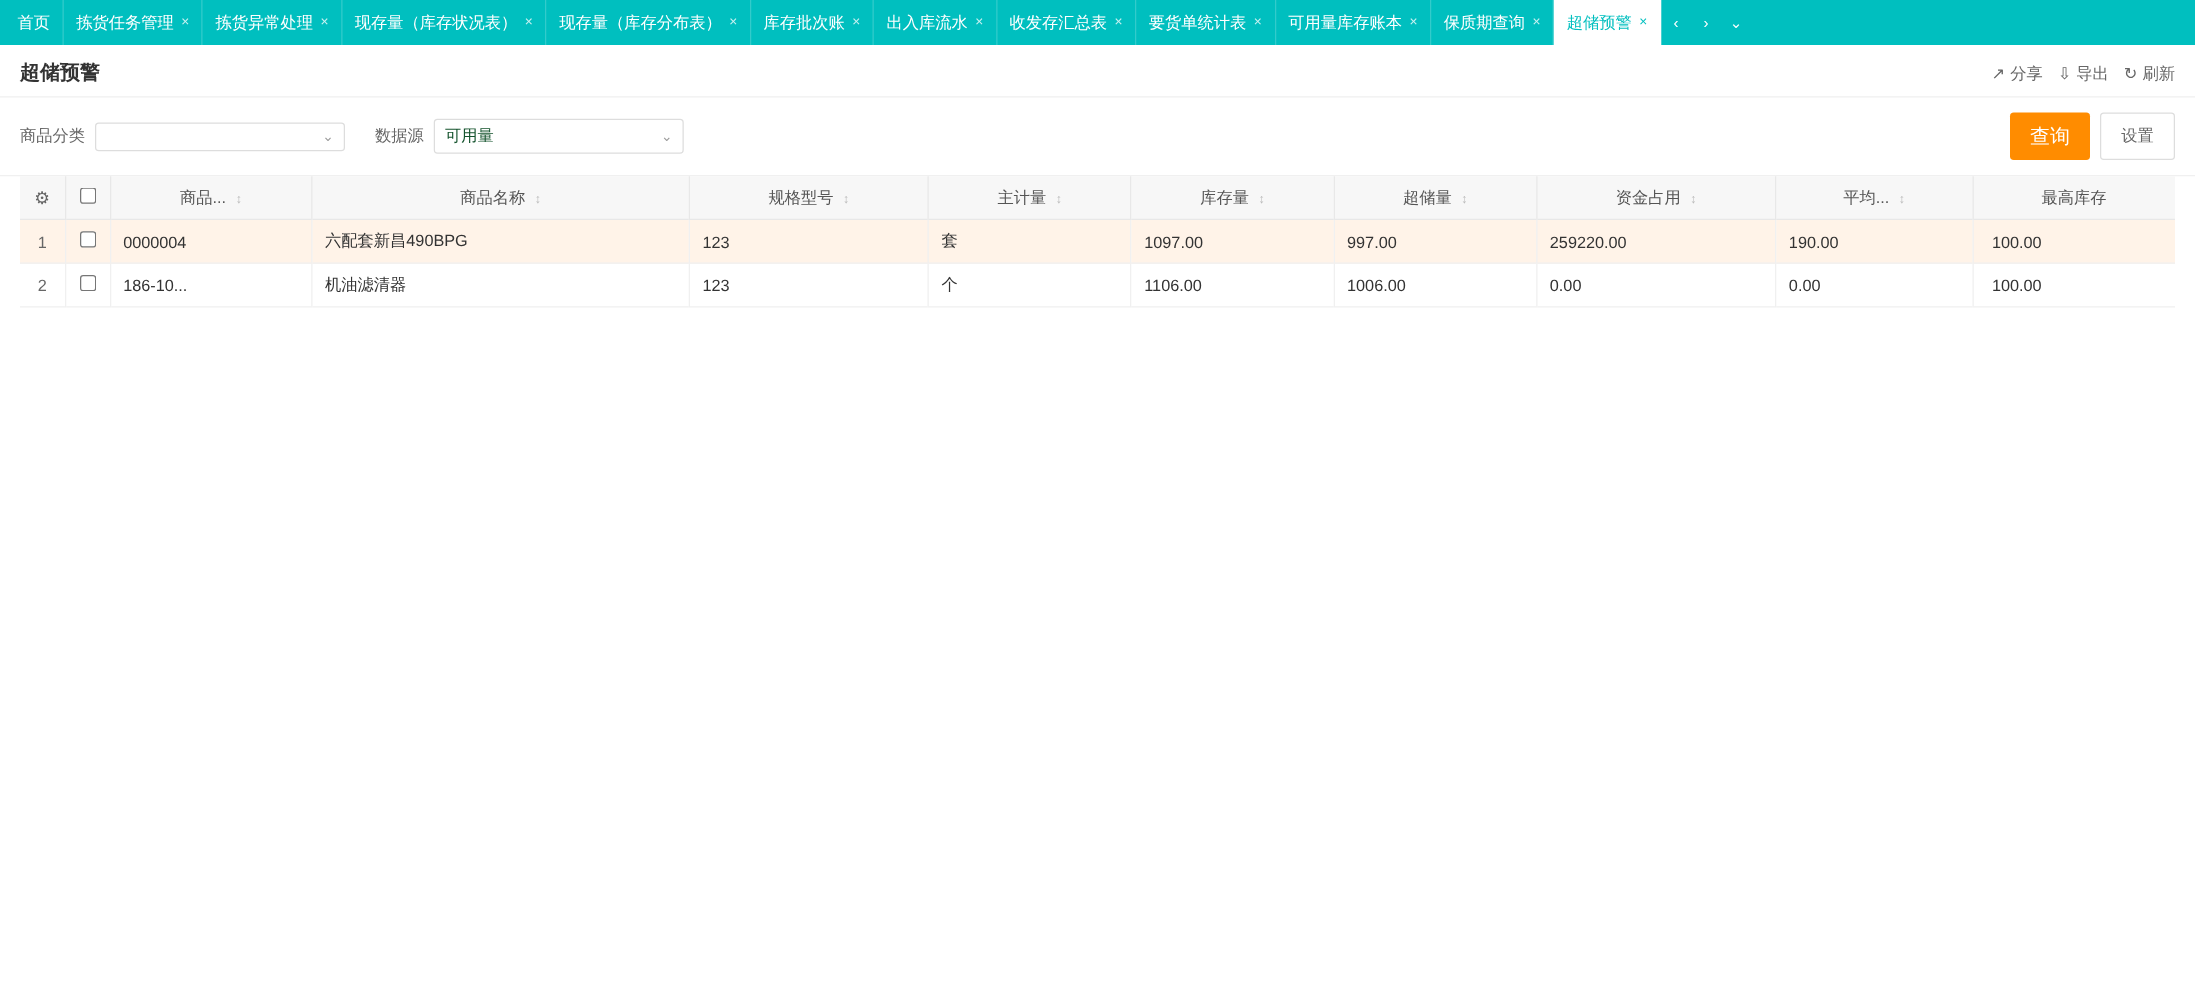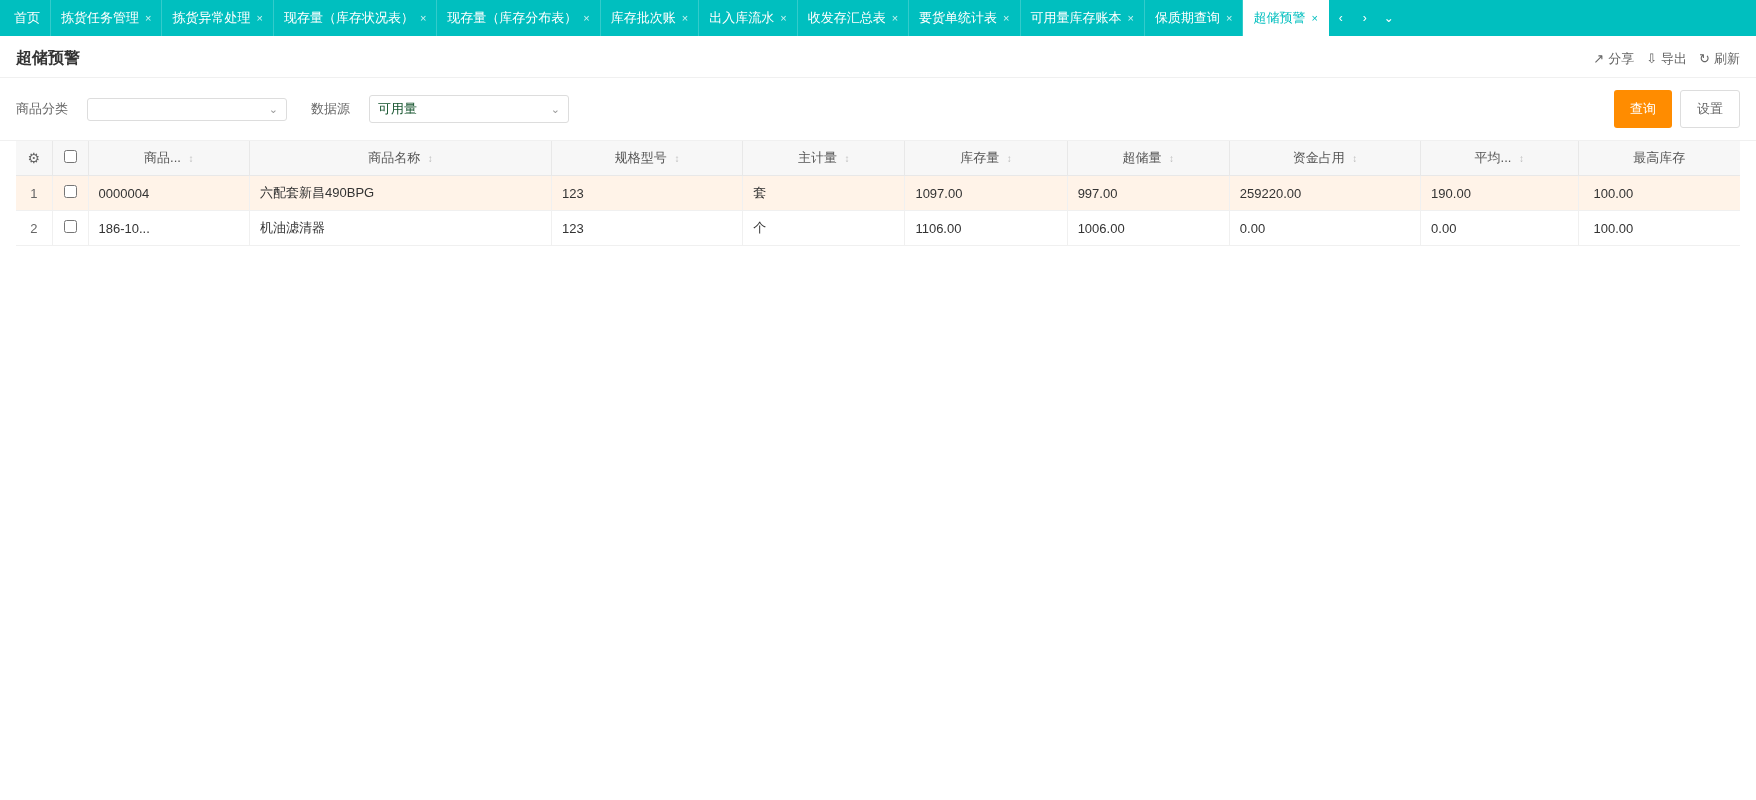--- a/index.html
+++ b/index.html
@@ -85,21 +85,21 @@
     .filter-area {
       padding: 12px 16px;
       display: flex;
       align-items: center;
       gap: 24px;
       border-bottom: 1px solid #f0f0f0;
     }
     .filter-group {
       display: flex;
       align-items: center;
-      gap: 19px;
+      gap: 8px;
     }
     .filter-label {
       color: #666;
       font-size: 13px;
       white-space: nowrap;
     }
     .filter-select {
       display: flex;
       align-items: center;
       border: 1px solid #ddd;
@@ -120,21 +120,21 @@
       display: flex;
       gap: 8px;
     }
     .btn-query {
       background: #ff8c00;
       color: #fff;
       border: none;
       border-radius: 3px;
       padding: 4px 16px;
       cursor: pointer;
-      font-size: 13px;
+      font-size: 16px;
     }
     .btn-settings {
       background: #fff;
       color: #666;
       border: 1px solid #ddd;
       border-radius: 3px;
       padding: 9px 16px;
       cursor: pointer;
       font-size: 13px;
     }

